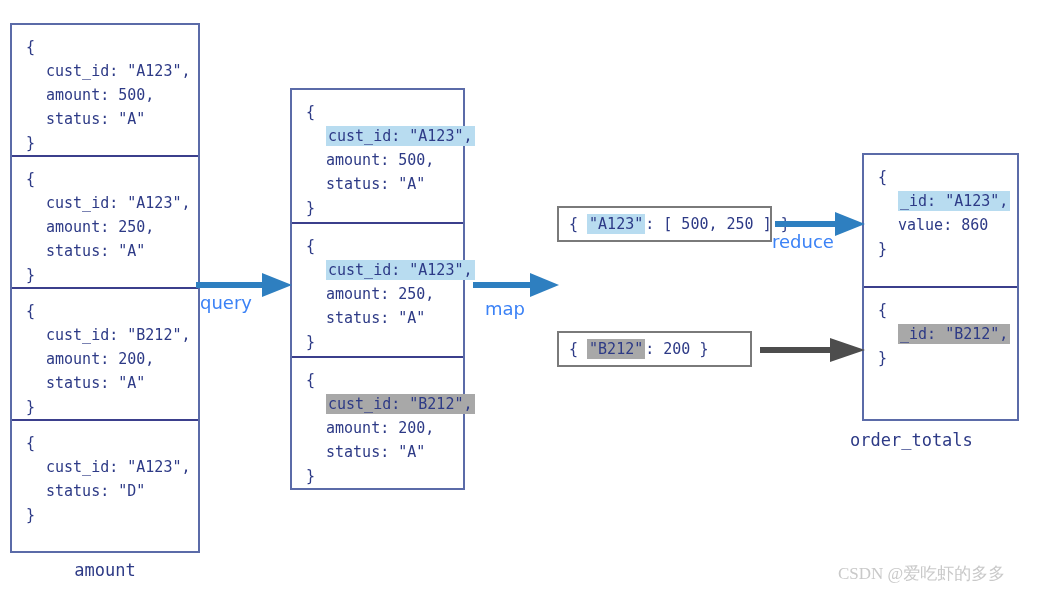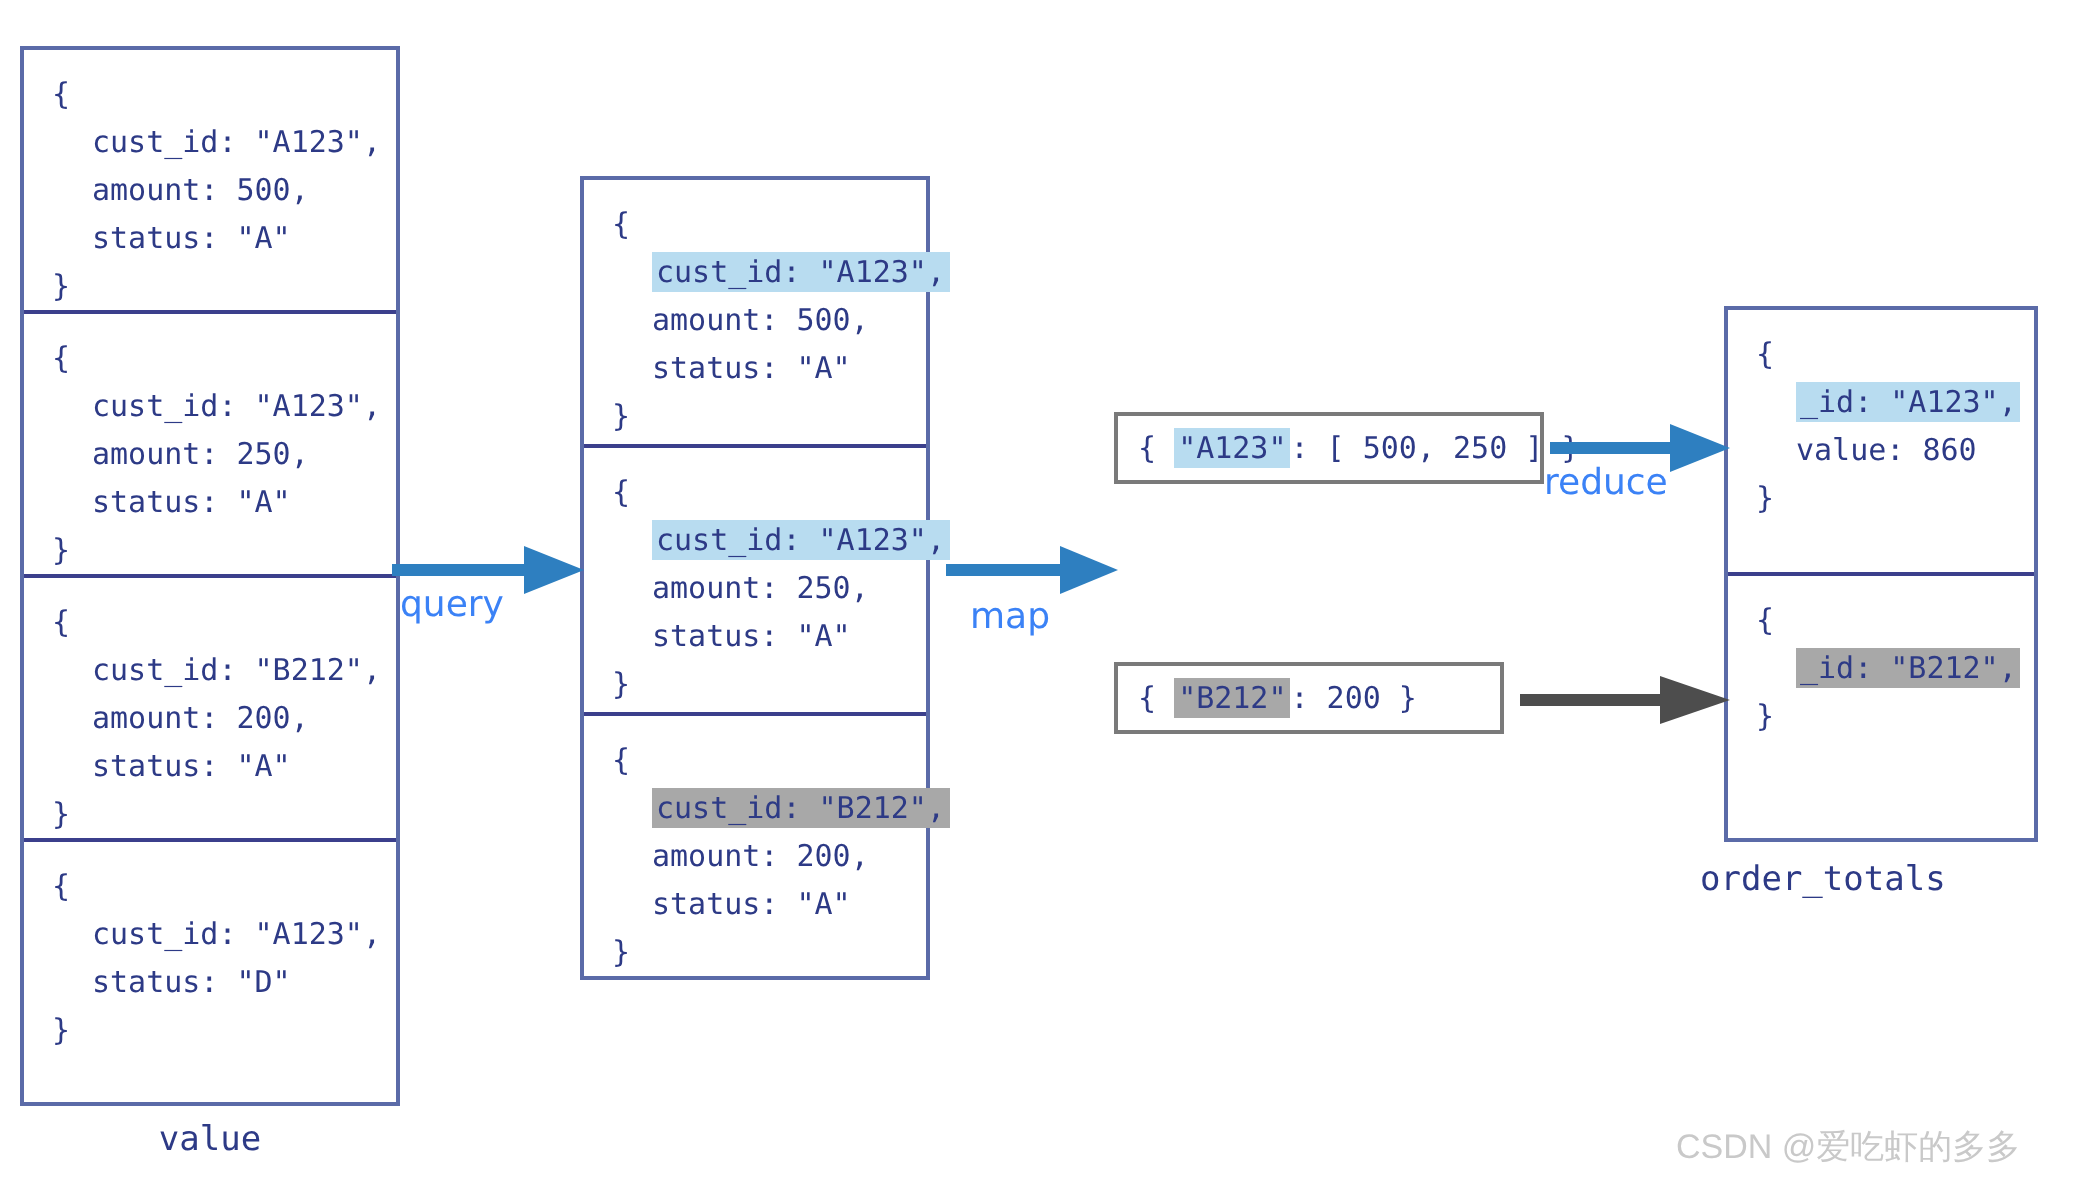--- a/index.html
+++ b/index.html
@@ -73,21 +73,21 @@
   .arrow-label {
     position: absolute;
     font-family: "DejaVu Sans", sans-serif;
     font-size: 18px;
     color: #3b82f6;
     white-space: pre;
   }
 
   .watermark {
     position: absolute;
-    font-family: Liberation Sans, sans-serif;
+    font-family: Liberation Serif, serif;
     font-size: 17px;
     color: #c9c9c9;
     white-space: pre;
   }
 </style>
 </head>
 <body>
 
 <div id="canvas">
 
@@ -114,21 +114,21 @@
         <div class="code-line">}</div>
       </div>
       <div class="doc-section" style="height: 130px;">
         <div class="code-line">{</div>
         <div class="code-line indent">cust_id: "A123",</div>
         <div class="code-line indent">status: "D"</div>
         <div class="code-line">}</div>
       </div>
     </div>
 
-  <div class="caption" style="left:10px; top:560px; width:190px; text-align:center;">value</div>
+  <div class="caption" style="left:10px; top:560px; width:190px; text-align:center;">amount</div>
 
   <div class="doc-box" id="query-box" style="left:290px; top:88px; width:175px; height:402px;">
       <div class="doc-section" style="height: 134px;">
         <div class="code-line">{</div>
         <div class="code-line indent"><span class="hl hl-blue">cust_id: "A123",</span></div>
         <div class="code-line indent">amount: 500,</div>
         <div class="code-line indent">status: "A"</div>
         <div class="code-line">}</div>
       </div>
       <div class="doc-section" style="height: 134px;">

